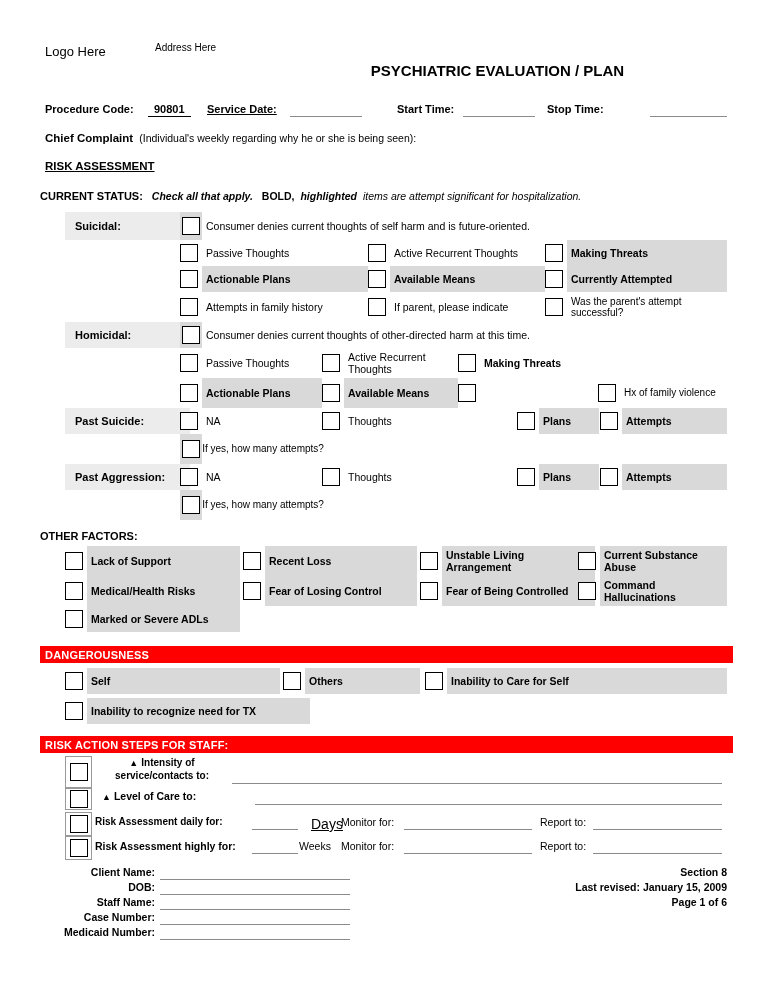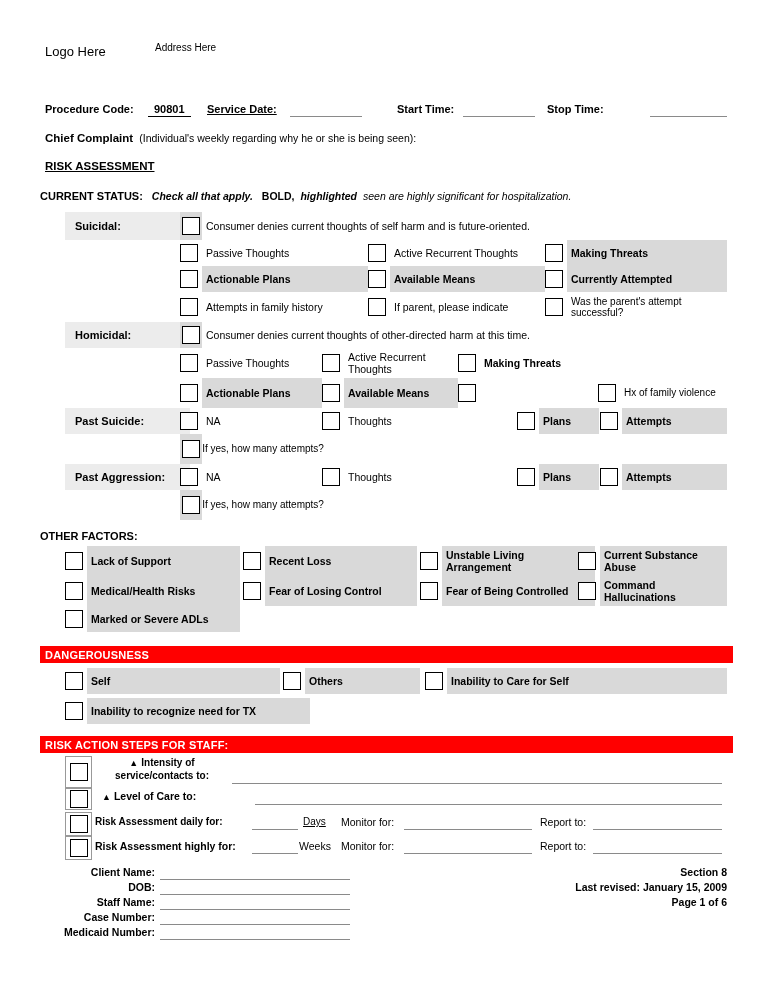--- a/index.html
+++ b/index.html
@@ -17,20 +17,21 @@
   .rlabel{position:absolute;display:flex;align-items:center;font-weight:bold;font-size:11px;padding-left:10px;background:#ececec;}
   .arrow{font-size:9px;margin-right:3px;}
 </style>
 </head>
 <body>
 
 <div class="page">
 
   <div class="txt" style="left:45px;top:44px;font-size:13px;">Logo Here</div>
   <div class="txt" style="left:155px;top:42px;font-size:10px;">Address Here</div>
+  <div class="txt b" style="left:265px;top:62px;width:465px;text-align:center;font-size:15px;">PSYCHIATRIC EVALUATION / PLAN</div>
 
   <span class="txt b" style="left:45px;top:103px;">Procedure Code:</span>
   <span class="txt b" style="left:148px;top:103px;border-bottom:1px solid #000;padding:0 6px;">90801</span>
   <span class="txt b" style="left:207px;top:103px;text-decoration:underline;">Service Date:</span>
   <span class="blank" style="left:290px;top:100px;width:72px;height:16px;"></span>
   <span class="txt b" style="left:397px;top:103px;">Start Time:</span>
   <span class="blank" style="left:463px;top:100px;width:72px;height:16px;"></span>
   <span class="txt b" style="left:547px;top:103px;">Stop Time:</span>
   <span class="blank" style="left:650px;top:100px;width:77px;height:16px;"></span>
 
@@ -39,21 +40,21 @@
     <span style="font-size:10.5px;margin-left:3px;">(Individual's weekly regarding why he or she is being seen):</span>
   </div>
 
   <div class="txt b" style="left:45px;top:160px;font-size:11.5px;text-decoration:underline;">RISK ASSESSMENT</div>
 
   <div class="txt" style="left:40px;top:190px;font-size:10.5px;">
     <span class="b" style="font-size:11px;">CURRENT STATUS:</span>
     <span class="b i" style="margin-left:6px;">Check all that apply.</span>
     <span class="b" style="margin-left:6px;">BOLD,</span>
     <span class="b i" style="margin-left:3px;">highlighted</span>
-    <span class="i" style="margin-left:3px;">seen are highly significant for hospitalization.</span>
+    <span class="i" style="margin-left:3px;">items are attempt significant for hospitalization.</span>
   </div>
 
   <div class="rlabel" style="left:65px;top:212px;width:115px;height:28px;">Suicidal:</div>
   <div class="cell gray ctr" style="left:180px;top:212px;width:22px;height:28px;">
     <span class="cb"></span>
   </div>
   <div class="cell" style="left:206px;top:212px;width:520px;height:28px;">
     <span>Consumer denies current thoughts of self harm and is future-oriented.</span>
   </div>
 
@@ -260,21 +261,21 @@
   <div class="txt b" style="left:102px;top:790px;font-size:10.5px;">
     <span class="arrow">▲</span><span>Level of Care to:</span>
   </div>
   <span class="blank" style="left:255px;top:790px;width:467px;height:14px;"></span>
 
   <div class="cell ctr" style="left:65px;top:812px;width:25px;height:22px;border:1px solid #999;">
     <span class="cb"></span>
   </div>
   <div class="txt b" style="left:95px;top:816px;font-size:10px;text-align:right;">Risk Assessment daily for:</div>
   <span class="blank" style="left:252px;top:814px;width:46px;height:15px;"></span>
-  <div class="txt" style="left:303px;top:816px;font-size:10px;text-decoration:underline;">Days</div>
+  <div class="txt" style="left:311px;top:816px;font-size:14px;text-decoration:underline;">Days</div>
   <div class="txt" style="left:341px;top:816px;font-size:10.5px;">Monitor for:</div>
   <span class="blank" style="left:404px;top:814px;width:128px;height:15px;"></span>
   <div class="txt" style="left:540px;top:816px;font-size:10.5px;">Report to:</div>
   <span class="blank" style="left:593px;top:814px;width:129px;height:15px;"></span>
 
   <div class="cell ctr" style="left:65px;top:836px;width:25px;height:22px;border:1px solid #999;">
     <span class="cb"></span>
   </div>
   <div class="txt b" style="left:95px;top:840px;font-size:10.5px;">Risk Assessment highly for:</div>
   <span class="blank" style="left:252px;top:838px;width:46px;height:15px;"></span>

